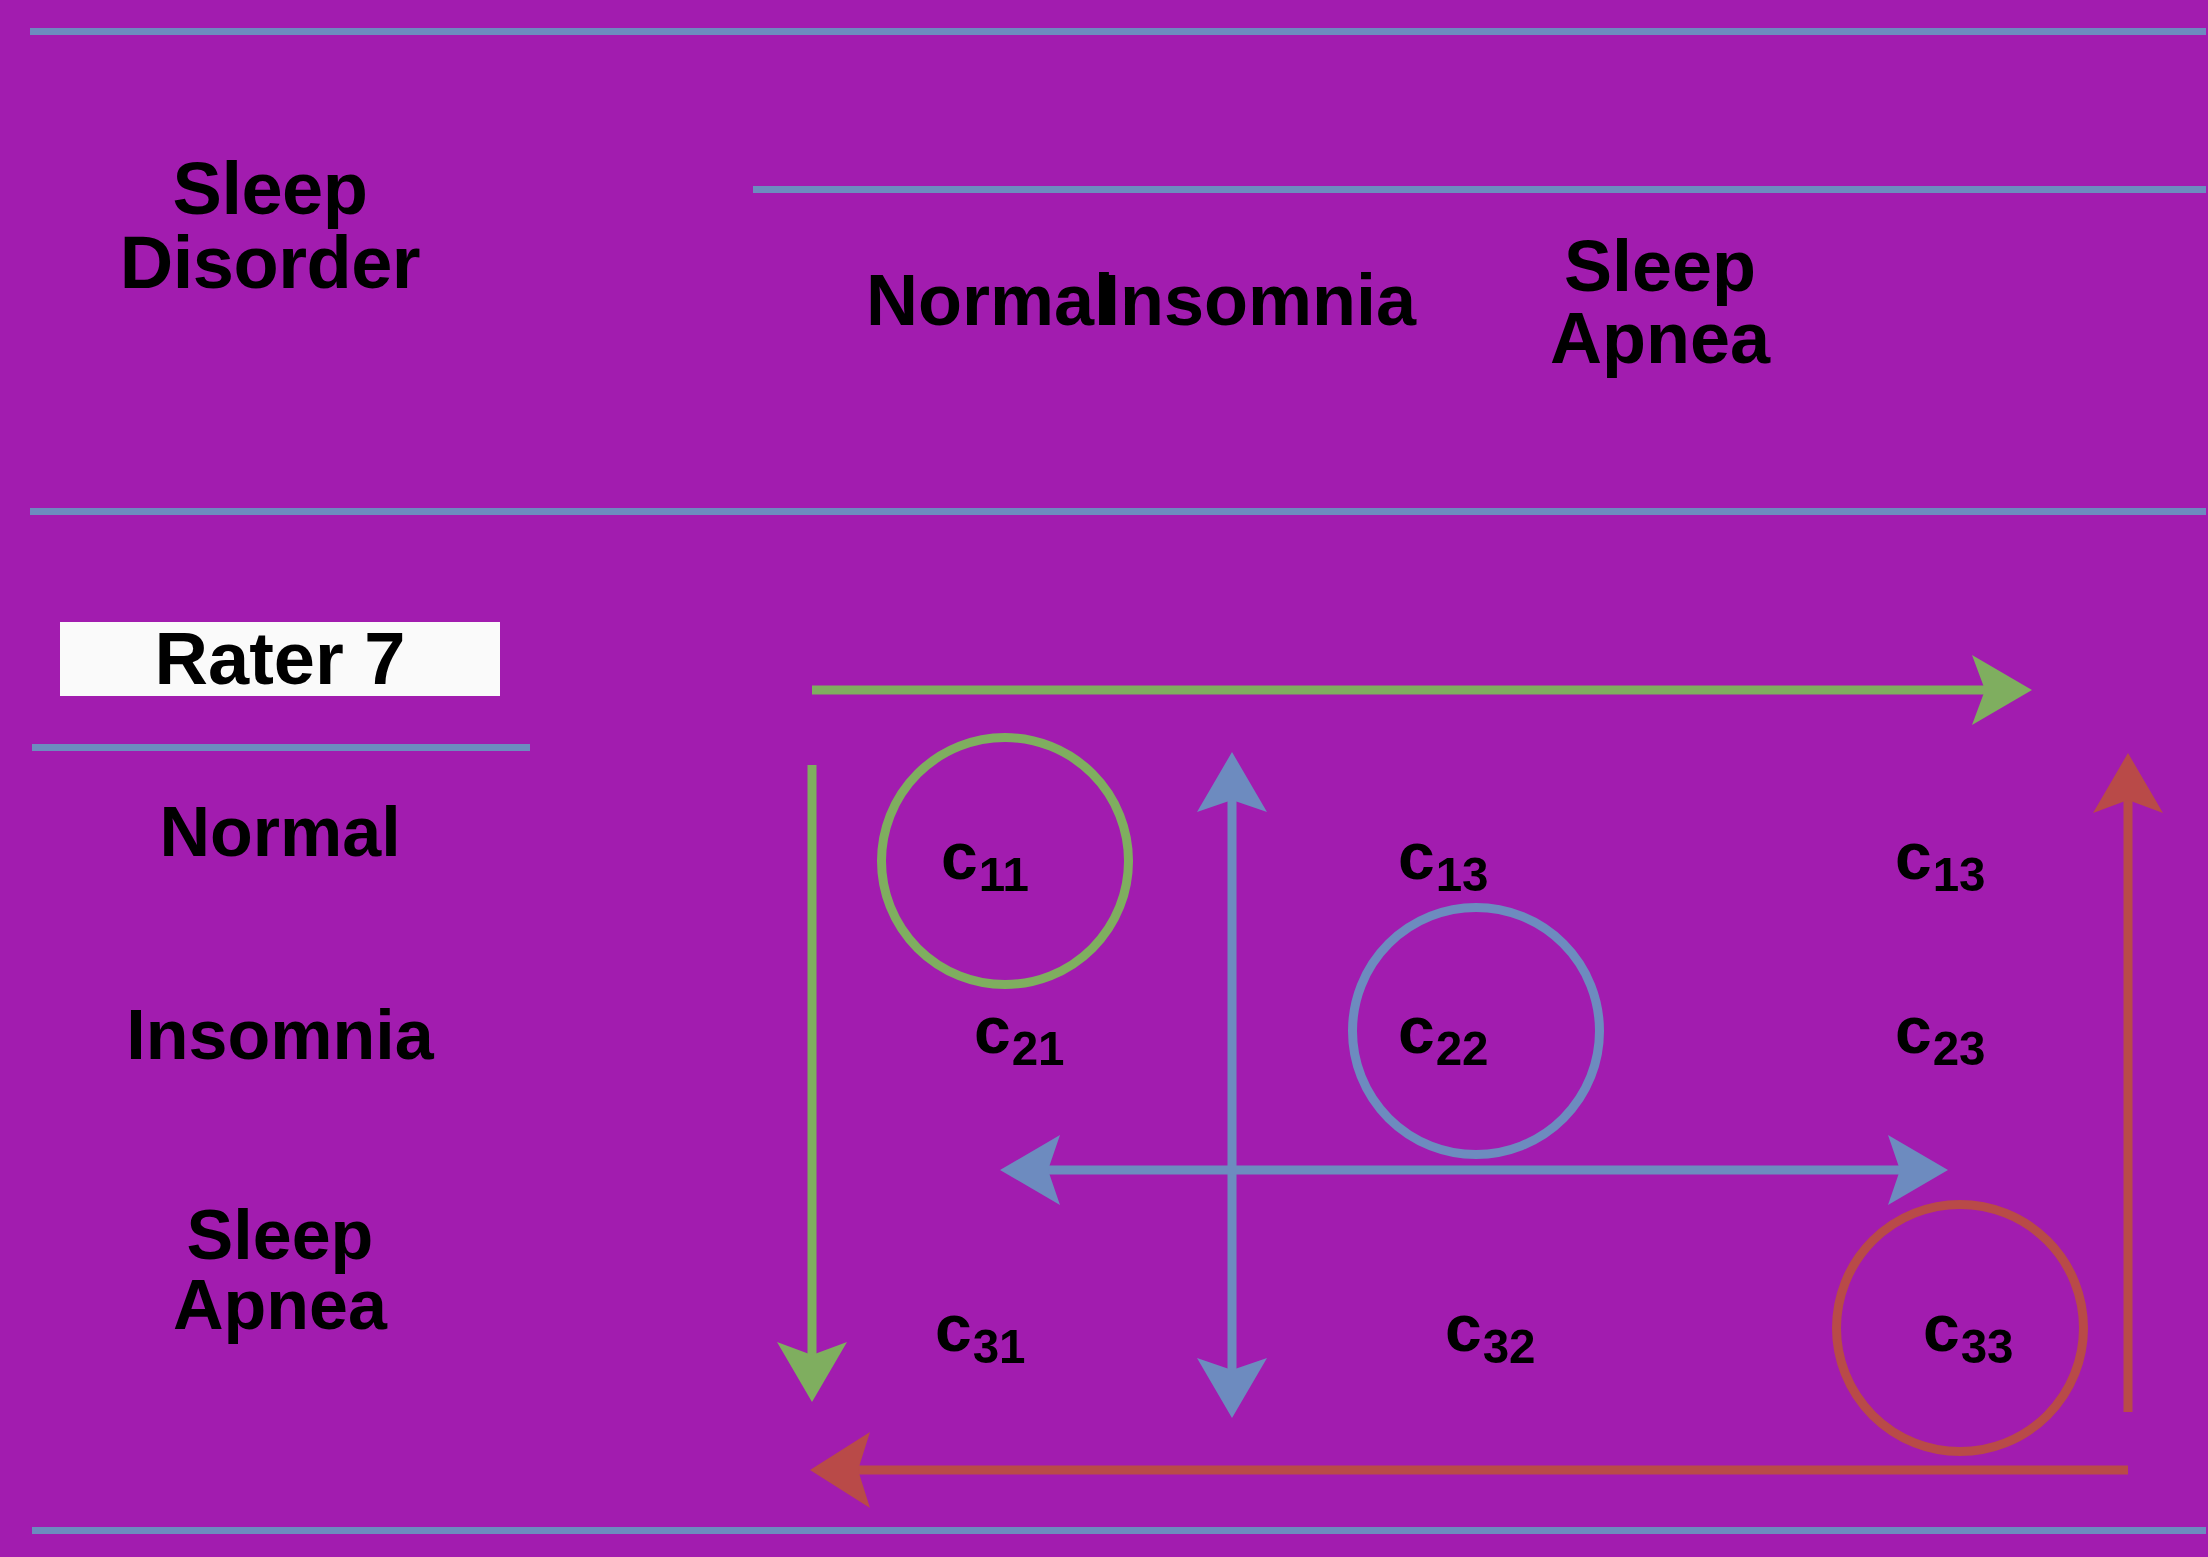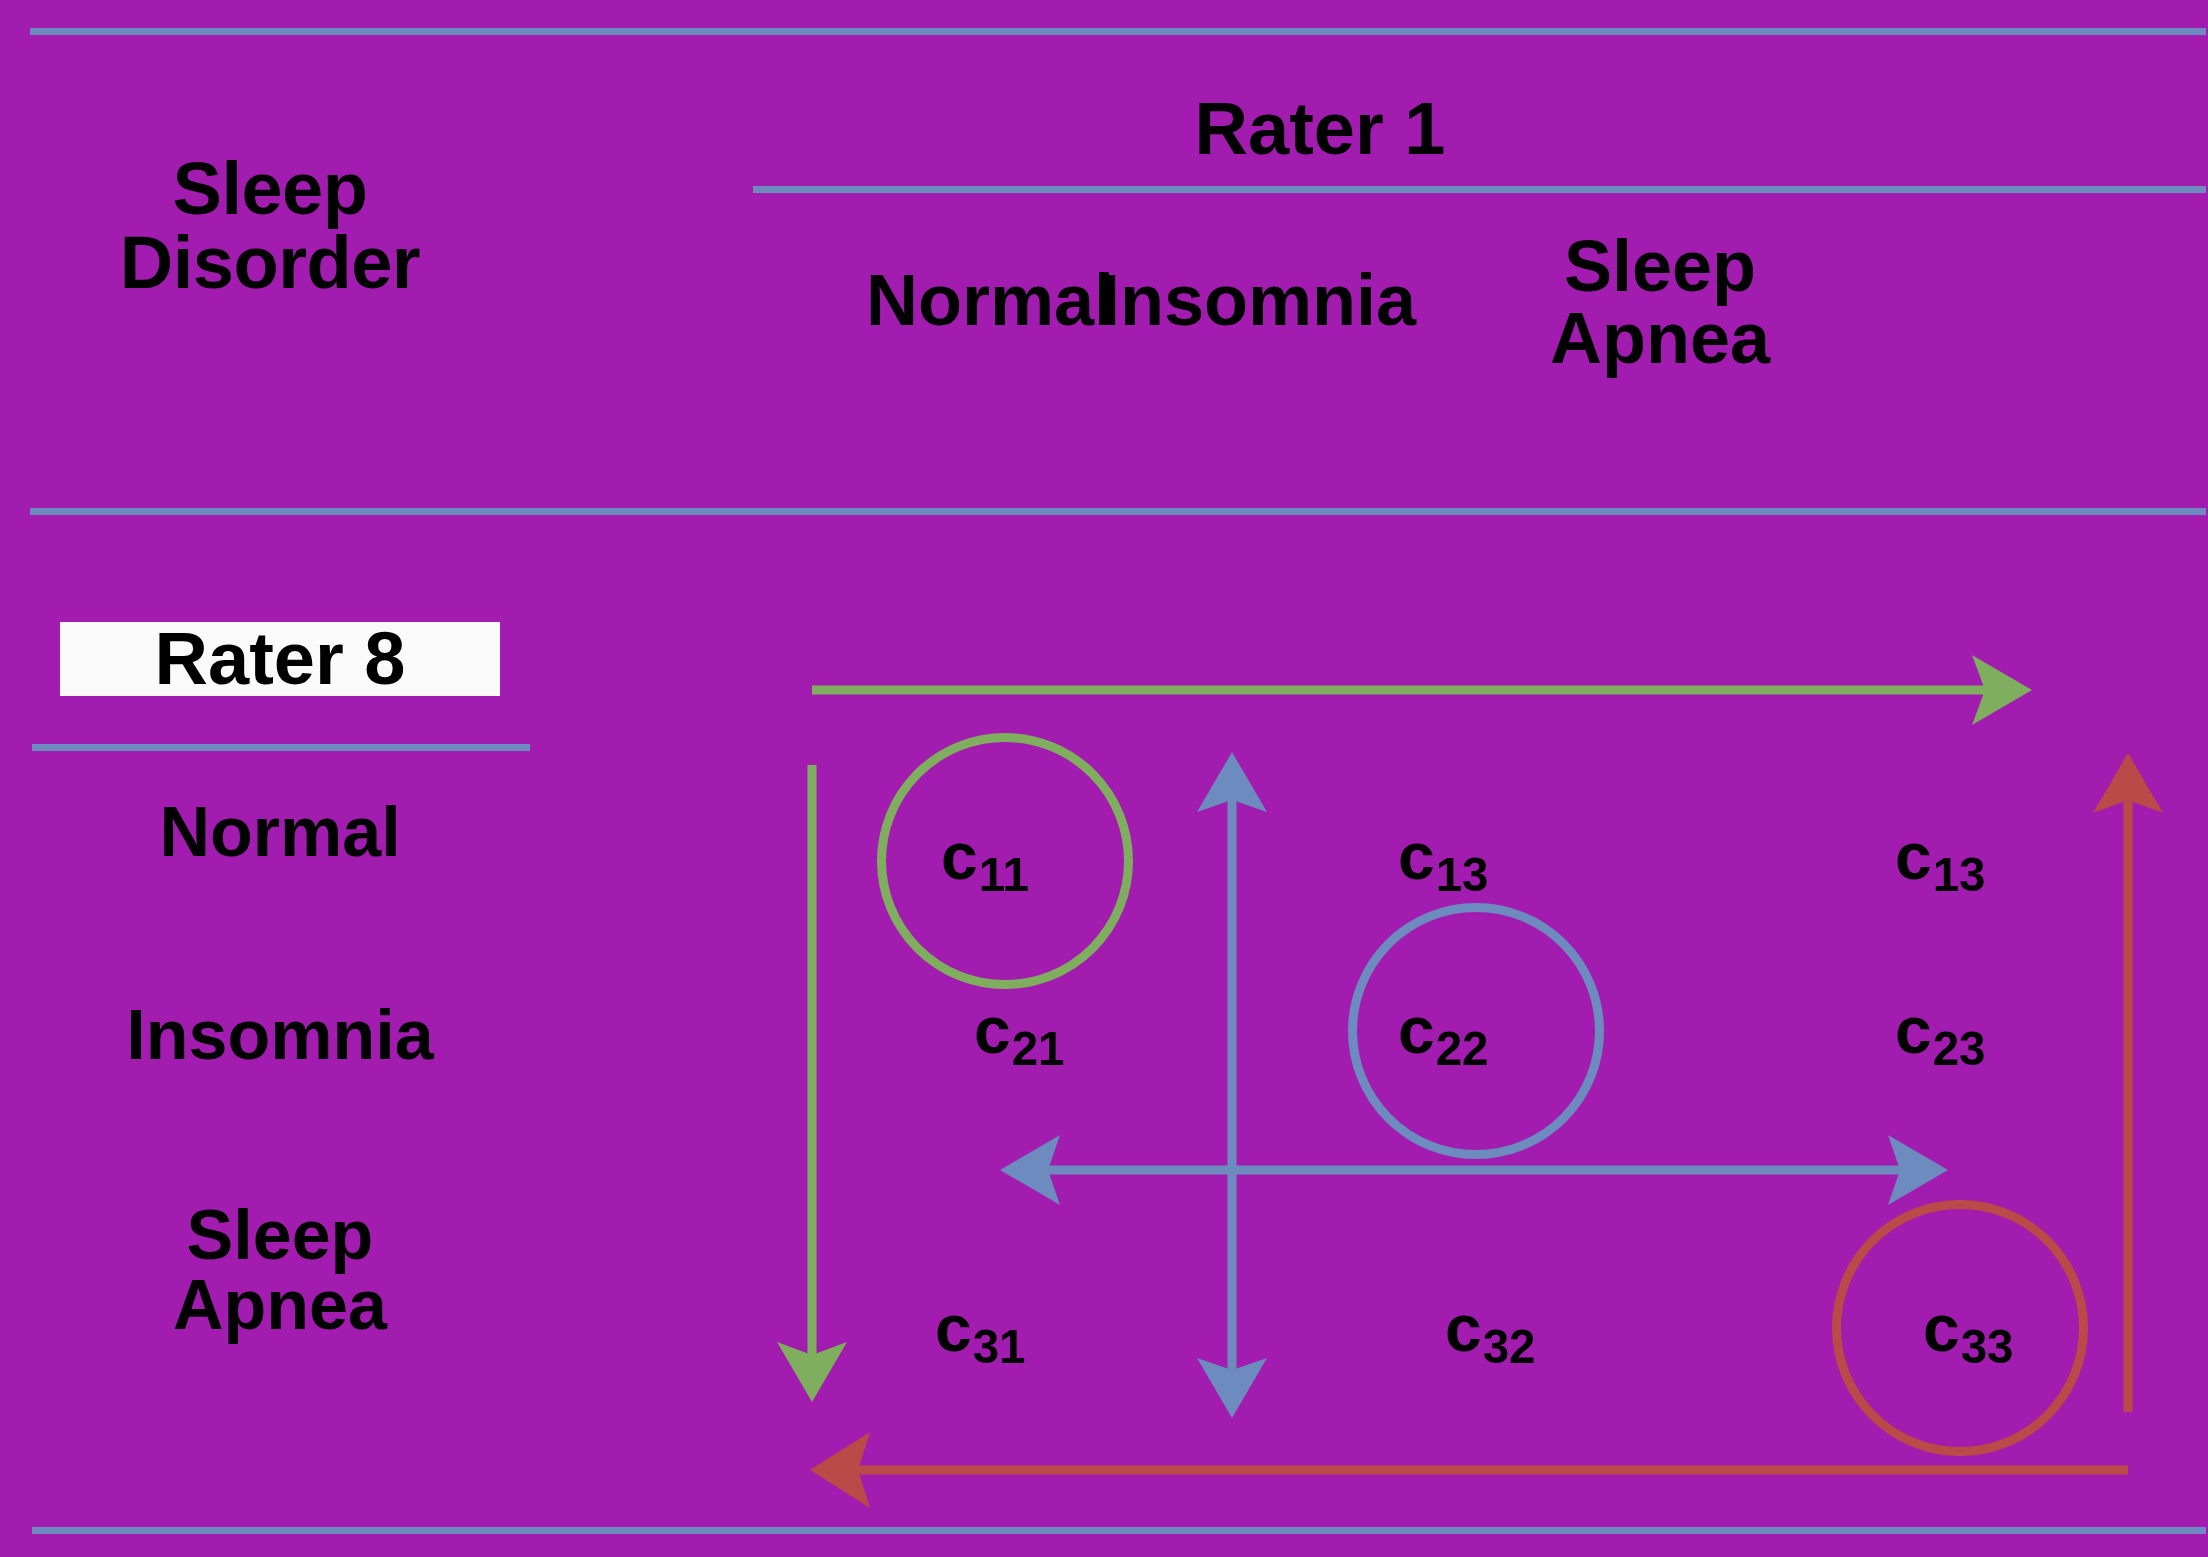--- a/index.html
+++ b/index.html
@@ -80,30 +80,29 @@
 
   <div class="rule" style="left:30px; top:508px; width:2176px; height:7px;"></div>
 
   <div class="rule" style="left:32px; top:744px; width:498px; height:7px;"></div>
 
   <div class="rule" style="left:32px; top:1527px; width:2174px; height:7px;"></div>
 
   <div class="txt corner-label" style="left:60px; top:152px; width:420px;">Sleep
 Disorder</div>
 
-  <div class="txt grouphead" style="left:1070px; top:92px; width:500px;">Rater 1</div>
 
   <div class="txt colhead" style="left:790px; top:264px; width:400px;">Normal</div>
 
   <div class="txt colhead" style="left:1058px; top:264px; width:400px;">Insomnia</div>
 
   <div class="txt colhead" style="left:1460px; top:230px; width:400px;">Sleep
 Apnea</div>
 
-  <div class="txt grouphead" style="left:60px; top:622px; width:440px; background:#FAFAFA;">Rater 8</div>
+  <div class="txt grouphead" style="left:60px; top:622px; width:440px; background:#FAFAFA;">Rater 7</div>
 
   <div class="txt rowhead" style="left:60px; top:797px; width:440px;">Normal</div>
 
   <div class="txt rowhead" style="left:40px; top:1000px; width:480px;">Insomnia</div>
 
   <div class="txt rowhead" style="left:60px; top:1200px; width:440px;">Sleep
 Apnea</div>
 
   <div class="cell" style="left:935px; top:818px;margin-left:6px;">
     <span>c</span><sub>11</sub>

